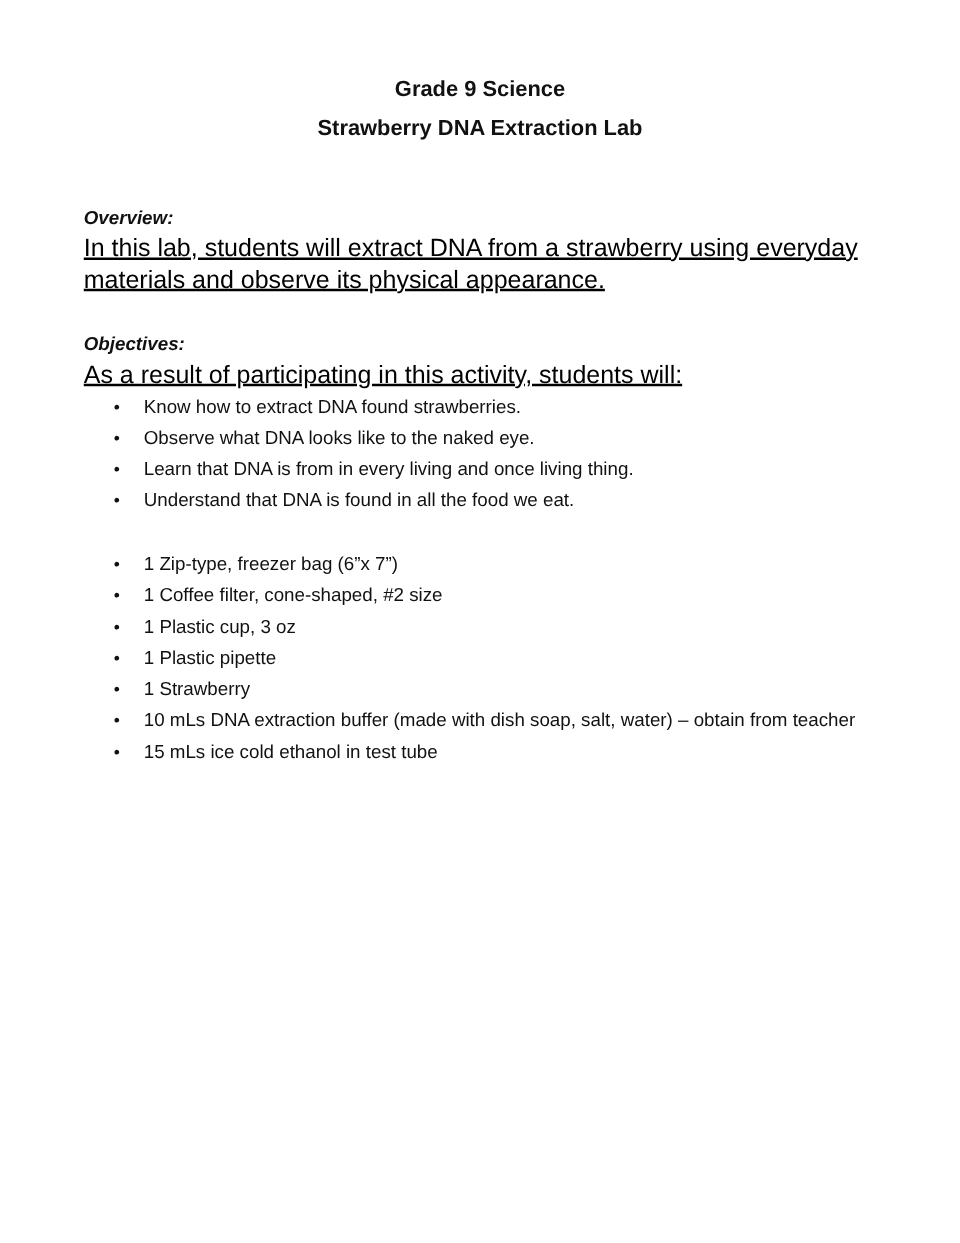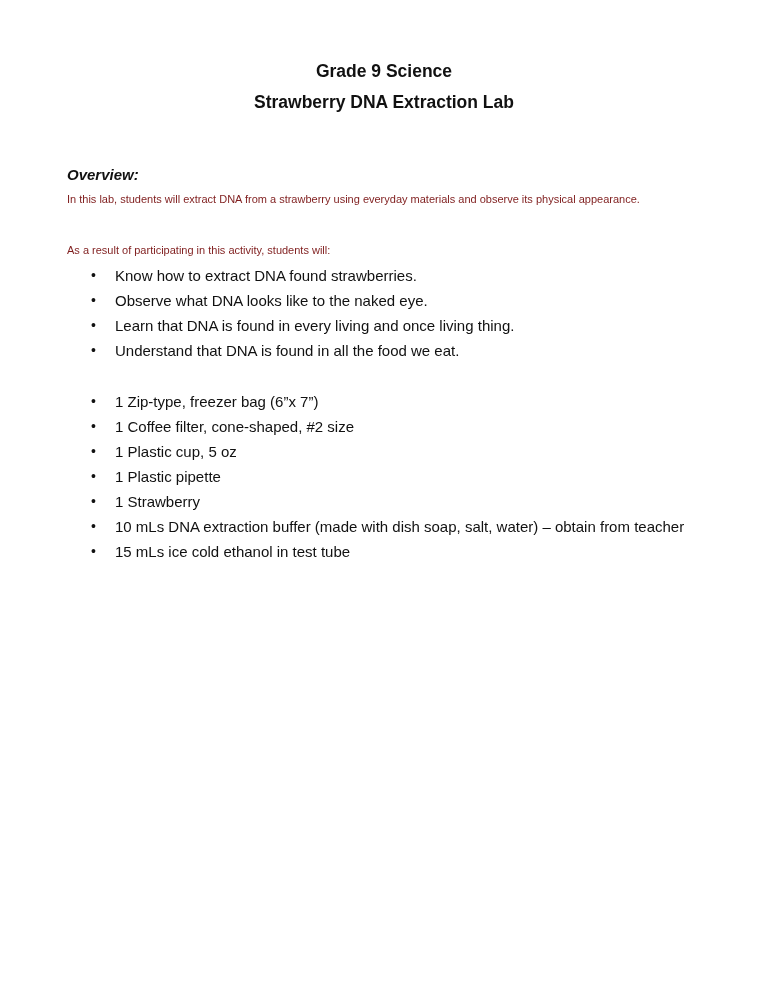--- a/index.html
+++ b/index.html
@@ -33,23 +33,24 @@
     margin-top: 8px;
   }
   .section-heading {
     font-weight: 700;
     font-style: italic;
     font-size: 15px;
     line-height: 25px;
     color: #111111;
   }
   .body-text {
-    font-size: 11px;
+    font-size: 20px;
     line-height: 25px;
-    color: #7f1d1d;
+    color: #000000;
+    text-decoration: underline;
   }
   ul.bullet-list {
     list-style: none;
     margin: 0;
     padding: 0 0 0 24px;
   }
   ul.bullet-list li {
     display: flex;
     align-items: flex-start;
     font-size: 15px;
@@ -75,54 +76,55 @@
     <div class="doc-title">Grade 9 Science</div>
     <div class="doc-title">Strawberry DNA Extraction Lab</div>
   </div>
 
   <div class="section">
     <div class="section-heading">Overview:</div>
     <div class="body-text">In this lab, students will extract DNA from a strawberry using everyday materials and observe its physical appearance.</div>
   </div>
 
   <div class="section">
+    <div class="section-heading">Objectives:</div>
     <div class="body-text">As a result of participating in this activity, students will:</div>
     <ul class="bullet-list">
       <li>
         <span class="bullet-glyph">•</span>
         <span class="bullet-text">Know how to extract DNA found strawberries.</span>
       </li>
       <li>
         <span class="bullet-glyph">•</span>
         <span class="bullet-text">Observe what DNA looks like to the naked eye.</span>
       </li>
       <li>
         <span class="bullet-glyph">•</span>
-        <span class="bullet-text">Learn that DNA is found in every living and once living thing.</span>
+        <span class="bullet-text">Learn that DNA is from in every living and once living thing.</span>
       </li>
       <li>
         <span class="bullet-glyph">•</span>
         <span class="bullet-text">Understand that DNA is found in all the food we eat.</span>
       </li>
     </ul>
   </div>
 
   <div class="section">
     <ul class="bullet-list">
       <li>
         <span class="bullet-glyph">•</span>
         <span class="bullet-text">1 Zip-type, freezer bag (6”x 7”)</span>
       </li>
       <li>
         <span class="bullet-glyph">•</span>
         <span class="bullet-text">1 Coffee filter, cone-shaped, #2 size</span>
       </li>
       <li>
         <span class="bullet-glyph">•</span>
-        <span class="bullet-text">1 Plastic cup, 5 oz</span>
+        <span class="bullet-text">1 Plastic cup, 3 oz</span>
       </li>
       <li>
         <span class="bullet-glyph">•</span>
         <span class="bullet-text">1 Plastic pipette</span>
       </li>
       <li>
         <span class="bullet-glyph">•</span>
         <span class="bullet-text">1 Strawberry</span>
       </li>
       <li>

